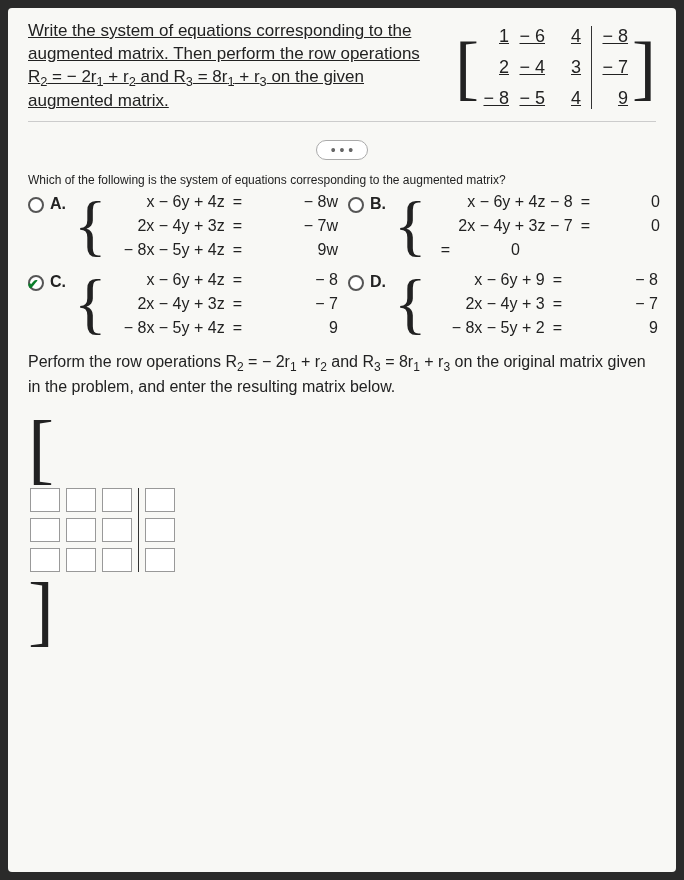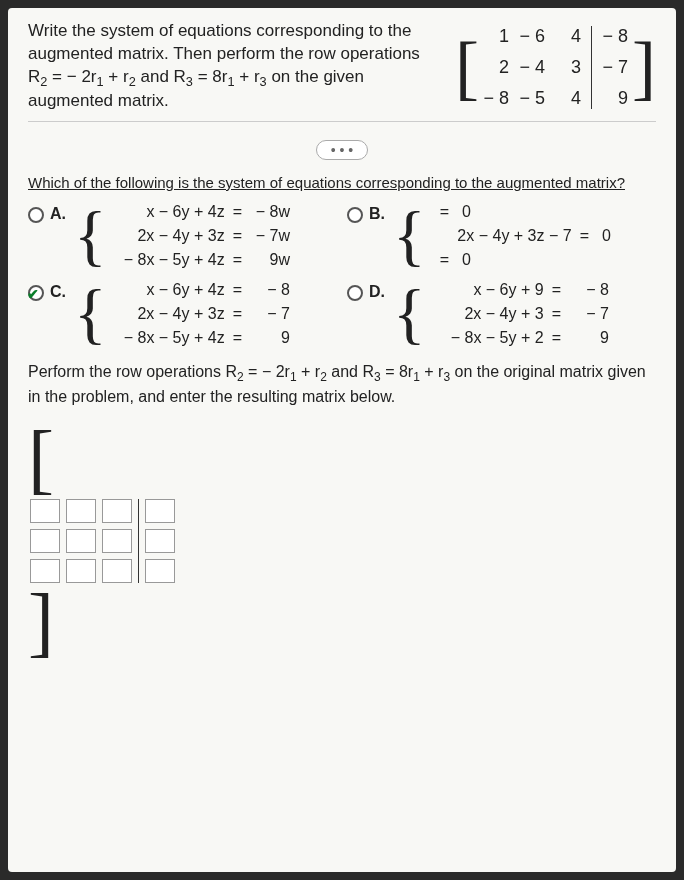--- a/index.html
+++ b/index.html
@@ -16,20 +16,21 @@
   padding: 12px 20px 20px 20px;
   height: 100%;
   color: #222;
   position: relative;
 }
 .top-section {
   display: flex;
   justify-content: space-between;
   align-items: flex-start;
   gap: 16px;
+  text-decoration: underline;
 }
 .prompt-text {
   font-size: 17px;
   line-height: 1.35;
   flex: 1;
 }
 .matrix {
   display: inline-flex;
   align-items: center;
   font-size: 18px;
@@ -70,24 +71,23 @@
   font-size: 14px;
   color: #666;
   cursor: pointer;
 }
 .hr {
   border: none;
   border-top: 1px solid #ccc;
   margin: 6px 0 14px 0;
 }
 .question {
-  font-size: 15px;
+  font-size: 12px;
   line-height: 1.4;
-  margin-bottom: 10px;
-  text-decoration: underline;
+  margin-bottom: 4px;
 }
 .options {
   display: grid;
   grid-template-columns: 1fr 1fr;
   gap: 12px 10px;
   margin-bottom: 14px;
 }
 .option {
   display: flex;
   align-items: flex-start;
@@ -129,21 +129,21 @@
 }
 .eq-lines {
   display: flex;
   flex-direction: column;
   gap: 6px;
   font-size: 16px;
 }
 .eq-lines .row { display: flex; align-items: center; }
 .lhs { min-width: 112px; text-align: right; }
 .eqsgn { padding: 0 8px; }
-.rhs { min-width: 40px; text-align: right; }
+.rhs { min-width: 40px; text-align: right; margin-left: 48px; }
 .followup {
   font-size: 16px;
   line-height: 1.4;
   margin: 8px 0 16px 0;
 }
 .input-matrix {
   display: inline-block;
   margin-bottom: 6px;
 }
 .input-matrix .bracket { font-size: 78px; }
@@ -240,20 +240,21 @@
       </div>
     </div>
 
     <div class="option">
       <div class="radio"></div>
       <div class="option-label">B.</div>
       <div class="eq-system">
         <span class="brace">{</span>
         <div class="eq-lines">
           <div class="row">
+              <span class="lhs" style="min-width:140px">x − 6y + 4z − 8</span>
               <span class="eqsgn">=</span>
               <span class="rhs" style="min-width:14px">0</span>
             </div>
           <div class="row">
               <span class="lhs" style="min-width:140px">2x − 4y + 3z − 7</span>
               <span class="eqsgn">=</span>
               <span class="rhs" style="min-width:14px">0</span>
             </div>
           <div class="row">
               <span class="eqsgn">=</span>

